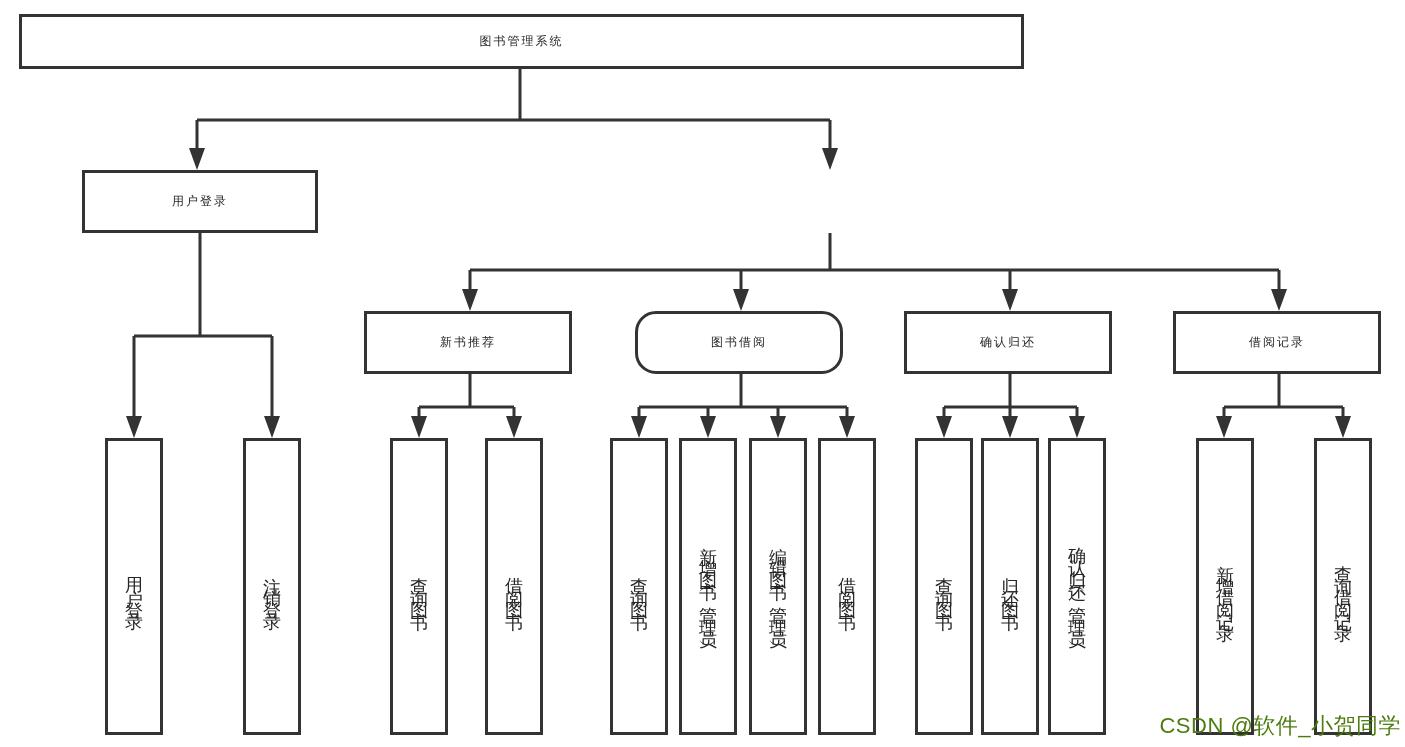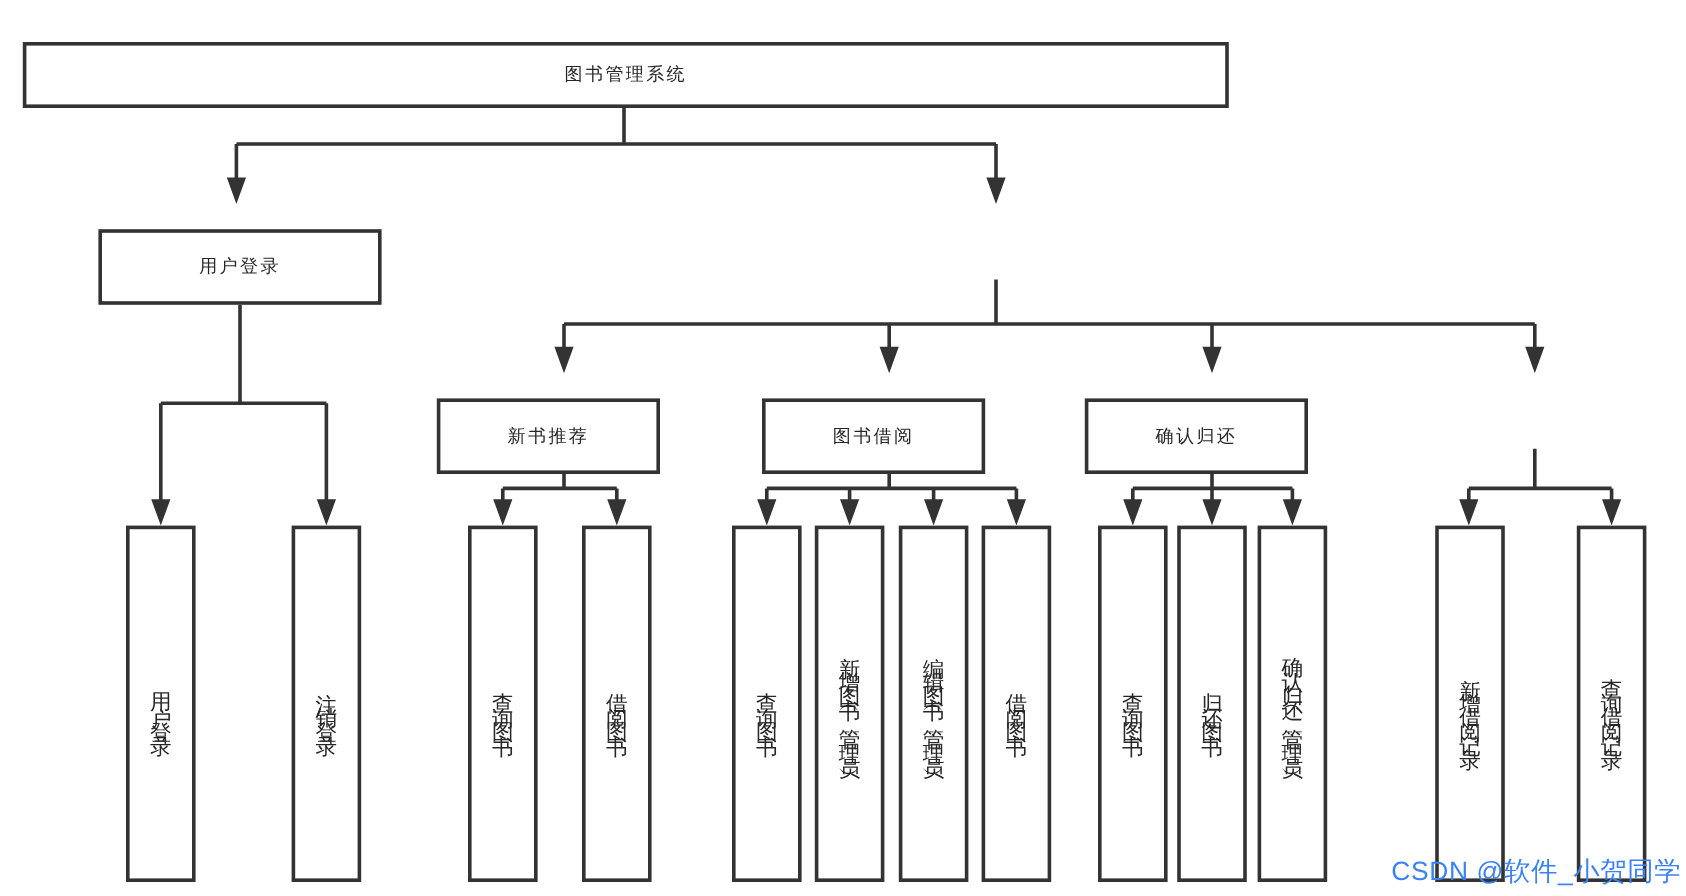--- a/index.html
+++ b/index.html
@@ -16,56 +16,55 @@
   }
   .node{
     position:absolute;
     box-sizing:border-box;
     border:3px solid #333333;
     background:#ffffff;
     display:flex;align-items:center;justify-content:center;
     color:#262626;
   }
   .node.h{
-    font-size:15px;
+    font-size:12px;
     letter-spacing:2px;
-    margin-top:21px;
   }
   .node.leaf{
     width:58px;top:438px;height:297px;
   }
   .node.leaf .vtext{
     writing-mode:vertical-rl;
     text-orientation:mixed;
     font-size:18px;
     letter-spacing:12px;
     line-height:1;
     color:#262626;
     white-space:nowrap;
   }
   
   .n-root{left:19px;top:14px;width:1005px;height:55px;}
   .n-user-login{left:82px;top:170px;width:236px;height:63px;}
   .n-book-mgmt{left:712px;top:170px;width:236px;height:63px;}
-  .n-l3{top:311px;width:186px;height:63px;}
+  .n-l3{top:311px;width:208px;height:63px;}
   .n-new-book{left:364px;}
-  .n-book-borrow{left:635px;}
+  .n-book-borrow{left:635px;border-radius:21px;}
   .n-current-borrow{left:904px;}
   .n-borrow-record{left:1173px;}
   
   .lf-1{left:105px;}  .lf-2{left:243px;}
   .lf-3{left:390px;}  .lf-4{left:485px;}
   .lf-5{left:610px;}  .lf-6{left:679px;}  .lf-7{left:749px;}  .lf-8{left:818px;}
   .lf-9{left:915px;}  .lf-10{left:981px;} .lf-11{left:1048px;}
   .lf-12{left:1196px;}.lf-13{left:1314px;}
   .watermark{
     position:absolute;
     right:4px;bottom:6px;
     font-size:22px;
-    color:#3b82f6;
+    color:#4d7c0f;
     letter-spacing:0.5px;
     z-index:5;
   }
 </style>
 </head>
 <body>
 
 <div class="stage">
 
   <svg class="connectors" viewBox="0 0 1405 747" xmlns="http://www.w3.org/2000/svg">
@@ -109,20 +108,23 @@
 
   <div class="node h n-l3 n-new-book">
     <span>新书推荐</span>
   </div>
   <div class="node h n-l3 n-book-borrow">
     <span>图书借阅</span>
   </div>
   <div class="node h n-l3 n-current-borrow">
     <span>确认归还</span>
   </div>
+  <div class="node h n-l3 n-borrow-record">
+    <span>借阅记录</span>
+  </div>
 
   <div class="node leaf lf-1">
     <span class="vtext">用户登录</span>
   </div>
   <div class="node leaf lf-2">
     <span class="vtext">注销登录</span>
   </div>
 
   <div class="node leaf lf-3">
     <span class="vtext">查询图书</span>

